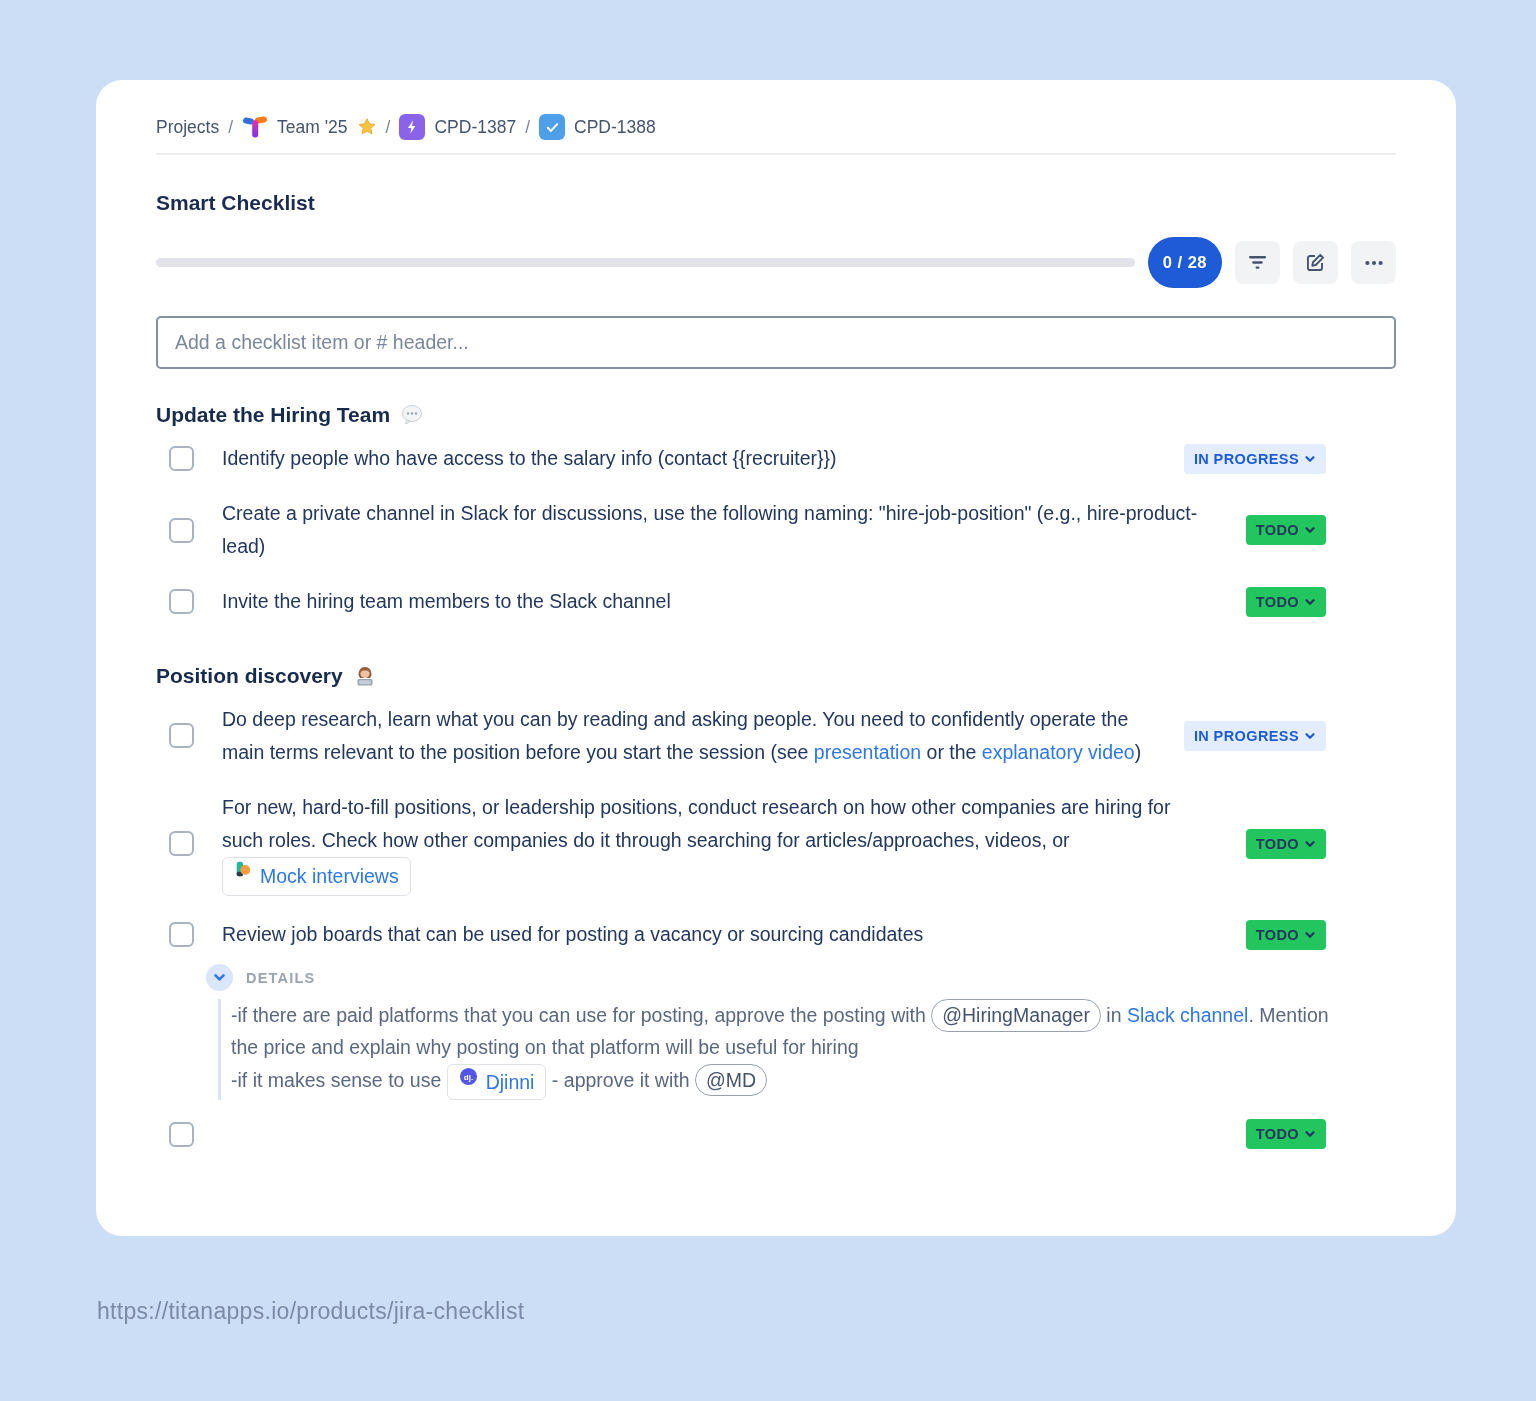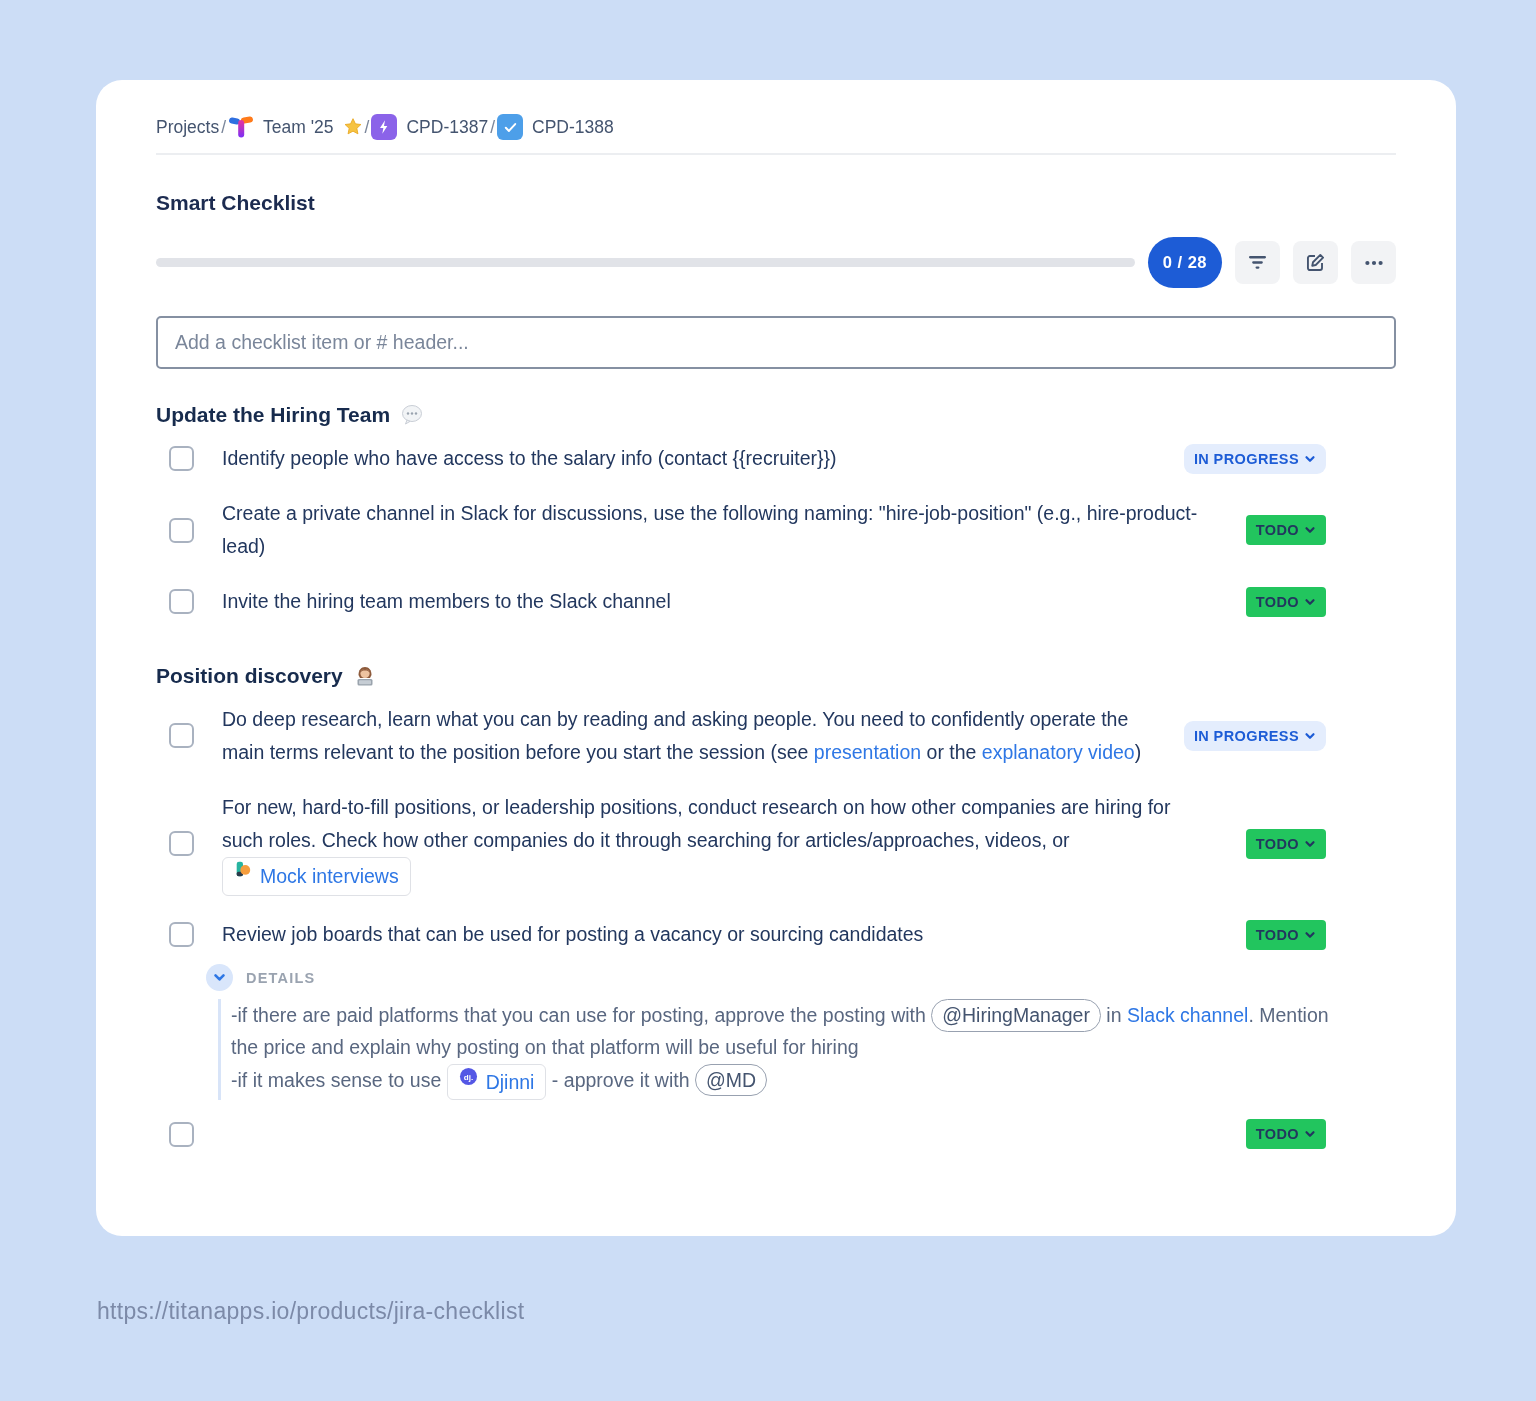--- a/index.html
+++ b/index.html
@@ -8,21 +8,21 @@
     background:#ccddf6;
     font-family:"Liberation Sans", sans-serif;
     color:#22375e;
   }
   .card{
     position:absolute;left:96px;top:80px;width:1360px;height:1156px;
     background:#ffffff;border-radius:26px;box-sizing:border-box;
     padding:34px 60px 0 60px;overflow:hidden;
   }
   
-  .breadcrumb{display:flex;align-items:center;gap:2px;font-size:17.5px;color:#44546f;}
+  .breadcrumb{display:flex;align-items:center;gap:9px;font-size:17.5px;color:#44546f;}
   .bc-sep{color:#7a869a;}
   .bc-link{cursor:pointer;}
   .bc-iconbox{width:26px;height:26px;border-radius:6px;display:flex;align-items:center;justify-content:center;}
   .bc-iconbox.purple{background:#8b63e9;}
   .bc-iconbox.blue{background:#4d9fe9;}
   .bc-item{display:flex;align-items:center;gap:9px;}
   .divider{border-bottom:2px solid #eceef1;margin-top:13px;}
   
   .page-title{margin-top:36px;font-size:21px;font-weight:bold;color:#1c2b50;}
   .progress-row{display:flex;align-items:center;margin-top:22px;gap:13px;}
@@ -40,21 +40,21 @@
   
   .section-header{display:flex;align-items:center;gap:10px;margin-top:34px;margin-bottom:4px;
     font-size:21px;font-weight:bold;color:#172b4d;}
   .item-row{display:flex;align-items:center;padding:11px 0;padding-right:70px;}
   .checkbox{flex:none;width:21px;height:21px;border:2.5px solid #a9b2c0;border-radius:6px;
     margin-left:13px;margin-right:28px;background:#fff;cursor:pointer;}
   .item-text{flex:1;font-size:19.5px;line-height:1.7;color:#22375e;max-width:990px;padding-right:14px;}
   .badge-col{margin-left:auto;display:flex;align-items:center;}
   .badge{display:inline-flex;align-items:center;gap:5px;font-size:14.5px;font-weight:bold;
     letter-spacing:.4px;padding:7px 10px;border-radius:4px;cursor:pointer;white-space:nowrap;}
-  .badge.inprogress{background:#e4edfd;color:#1d5cd6;border-radius:9px;}
+  .badge.inprogress{background:#e4edfd;color:#1d5cd6;}
   .badge.todo{background:#22c55e;color:#22375e;}
   .link{color:#2e77e5;cursor:pointer;text-decoration:none;}
   
   .chip{display:inline-flex;gap:8px;border:1.5px solid #dfe1e6;border-radius:6px;
     padding:2px 11px;color:#2e77e5;background:#fff;cursor:pointer;vertical-align:middle;}
   .mention{display:inline-block;border:1.5px solid #98a1b0;border-radius:999px;padding:0 10px;
     color:#44546f;white-space:nowrap;}
   
   .details-block{margin-left:50px;margin-top:2px;margin-bottom:8px;}
   .details-toggle{display:flex;align-items:center;gap:13px;cursor:pointer;}

